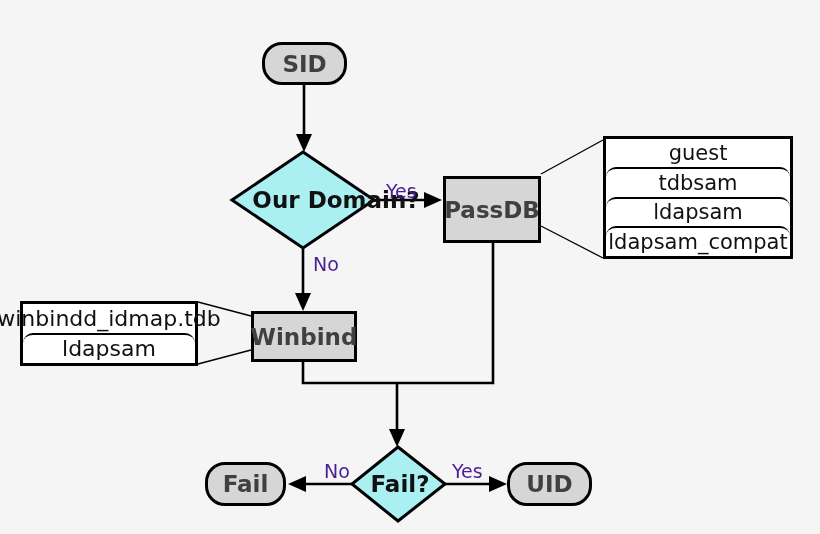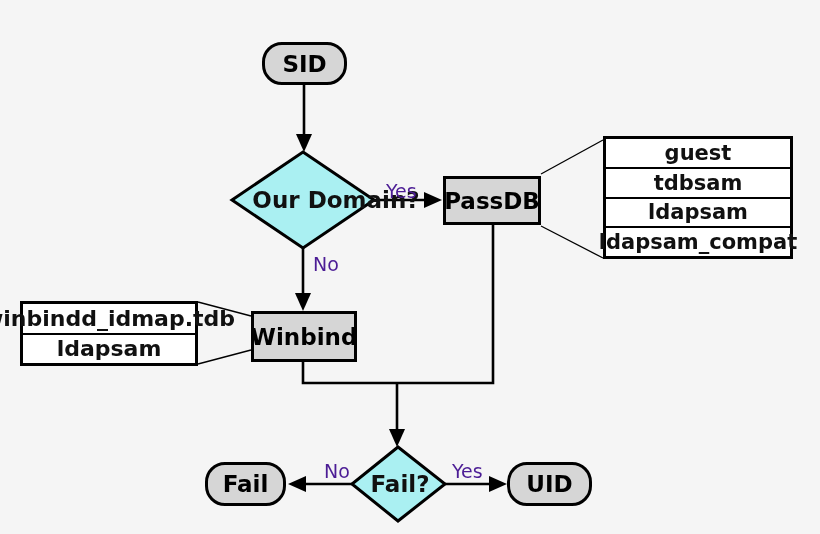--- a/index.html
+++ b/index.html
@@ -24,21 +24,21 @@
     left: 0; top: 0;
     width: 820px; height: 534px;
   }
   .node {
     position: absolute;
     display: flex;
     align-items: center;
     justify-content: center;
     font-weight: bold;
     font-size: 23px;
-    color: #000000;
+    color: #404040;
     white-space: nowrap;
   }
   .terminal {
     background: var(--node-fill);
     border: 3px solid var(--line);
     border-radius: 20px;
   }
   .process {
     background: var(--node-fill);
     border: 3px solid var(--line);
@@ -63,24 +63,25 @@
     display: flex;
     flex-direction: column;
     background: var(--table-fill);
     border: 3px solid var(--line);
   }
   .side-table .trow {
     flex: 1;
     display: flex;
     align-items: center;
     justify-content: center;
-    font-weight: bold;
+    font-weight: normal;
     color: #111;
     white-space: nowrap;
     overflow: visible;
+    border-radius: 10px;
   }
   .side-table .trow + .trow { border-top: 2px solid var(--line); }
   .passdb-table .trow { font-size: 21px; }
   .winbind-table .trow { font-size: 22px; }
 </style>
 </head>
 <body>
 
 <div class="canvas">
 
@@ -117,21 +118,21 @@
   </svg>
 
   <div class="node terminal" style="left:262px; top:42px; width:85px; height:43px;">SID</div>
 
   <div class="decision-label" style="left:305px; top:200px;margin-left:31px;">Our Domain?</div>
 
   <div class="edge-label" style="left:386px; top:180px;">Yes</div>
 
   <div class="edge-label" style="left:313px; top:253px;">No</div>
 
-  <div class="node process" style="left:443px; top:176px; width:98px; height:49px;">PassDB</div>
+  <div class="node process" style="left:443px; top:176px; width:98px; height:67px;">PassDB</div>
 
   <div class="side-table passdb-table" style="left:603px; top:136px; width:190px; height:123px;">
     <div class="trow">guest</div>
     <div class="trow">tdbsam</div>
     <div class="trow">ldapsam</div>
     <div class="trow">ldapsam_compat</div>
   </div>
 
   <div class="node process" style="left:251px; top:311px; width:106px; height:51px;">Winbind</div>
 

